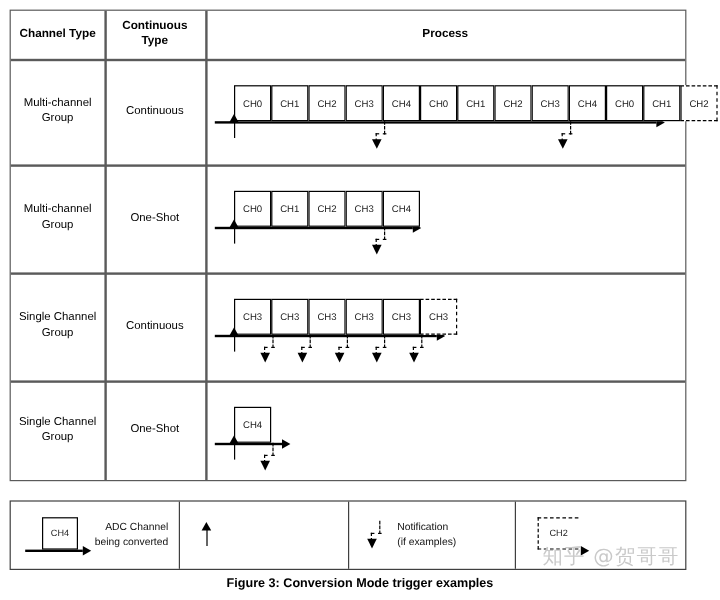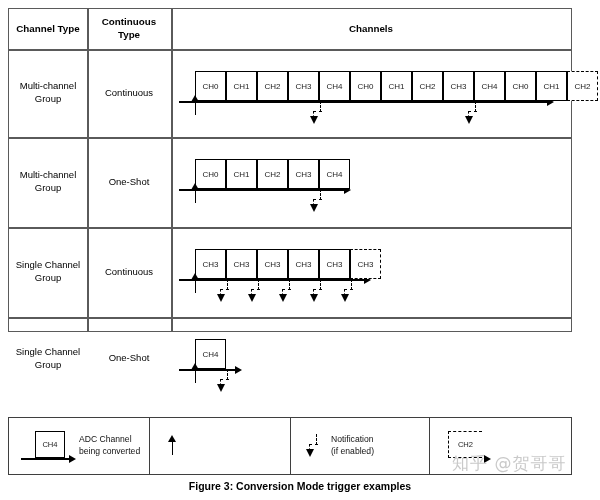--- a/index.html
+++ b/index.html
@@ -8,21 +8,21 @@
     background:#ffffff;
     font-family:"Liberation Sans", sans-serif;
     color:#000;
     position:relative;
     overflow:hidden;
   }
 
   
   .table{
     position:absolute;left:8px;top:8px;
-    width:564px;height:324px;
+    width:564px;height:393px;
     box-sizing:border-box;
     border:1.6px solid #5a5a5a;
     padding-left:20px;
   }
   .vline{position:absolute;top:0;bottom:0;width:1.6px;background:#5a5a5a;}
   .hline{position:absolute;left:0;right:0;height:1.6px;background:#5a5a5a;}
 
   .cell{
     position:absolute;
     display:flex;align-items:center;justify-content:center;
@@ -153,21 +153,21 @@
   <div class="vline" style="left:162px;"></div>
 
   <div class="hline" style="top:40px;"></div>
   <div class="hline" style="top:128px;"></div>
   <div class="hline" style="top:218px;"></div>
   <div class="hline" style="top:308px;"></div>
 
   <div class="cell head" style="left:0;top:0;width:78px;height:40px;">Channel Type</div>
   <div class="cell head" style="left:78px;top:0;width:84px;height:40px;white-space:pre-line;">Continuous
 Type</div>
-  <div class="cell head" style="left:162px;top:0;width:400px;height:40px;">Channels</div>
+  <div class="cell head" style="left:162px;top:0;width:400px;height:40px;">Process</div>
 
   <div class="cell" style="left:0;top:40px;width:78px;height:88px;white-space:pre-line;">Multi-channel
 Group</div>
   <div class="cell" style="left:78px;top:40px;width:84px;height:88px;">Continuous</div>
   <div class="proc" style="left:162px;top:40px;width:400px;height:88px;">
     <div class="axis" style="left:8px;top:52px;width:368px;"></div>
     <div class="axis-arrow" style="left:376px;top:49px;"></div>
 
     <div class="chbox" style="left:24px;top:22px;width:31px;height:30px;">CH0</div>
     <div class="chbox" style="left:55px;top:22px;width:31px;height:30px;">CH1</div>
@@ -303,21 +303,21 @@
   <div class="lgdiv" style="left:140px;"></div>
   <div class="lgdiv" style="left:281px;"></div>
   <div class="lgdiv" style="left:420px;"></div>
 
   <div class="lgcell" style="left:0;width:140px;">
     <div class="lgicon" style="width:60px;height:46px;margin-left:8px;">
       <div class="lgbox" style="left:18px;top:8px;width:30px;height:27px;">CH4</div>
       <div class="lgbase" style="left:4px;top:35px;width:48px;"></div>
       <div class="lgbasehead" style="left:52px;top:31.5px;"></div>
     </div>
-    <div class="lgtext" style="white-space:pre-line;margin-left:2px;">ADC Channel
+    <div class="lgtext" style="white-space:pre-line;margin-left:2px;text-align:right;">ADC Channel
 being converted</div>
   </div>
 
   <div class="lgcell" style="left:141px;width:140px;">
     <div class="lgicon" style="width:26px;height:26px;margin-left:10px;">
       <div class="trig" style="left:8px;top:2px;">
         <div class="head"></div>
           <div class="stem"></div>
       </div>
     </div>
@@ -326,21 +326,21 @@
   <div class="lgcell" style="left:282px;width:138px;">
     <div class="lgicon" style="width:28px;height:28px;margin-left:10px;">
       <div class="notif" style="left:5px;top:2px;">
         <div class="vdash"></div>
           <div class="hdash"></div>
           <div class="vdash2"></div>
           <div class="nhead"></div>
       </div>
     </div>
     <div class="lgtext" style="white-space:pre-line;margin-left:2px;">Notification
-(if enabled)</div>
+(if examples)</div>
   </div>
 
   <div class="lgcell" style="left:421px;width:140px;">
     <div class="lgicon" style="width:62px;height:46px;margin-left:8px;">
       <div class="lgbox dash" style="left:10px;top:8px;width:34px;height:27px;">CH2</div>
       <div class="lgbasehead" style="left:46px;top:31.5px;"></div>
     </div>
   </div>
 </div>
 

